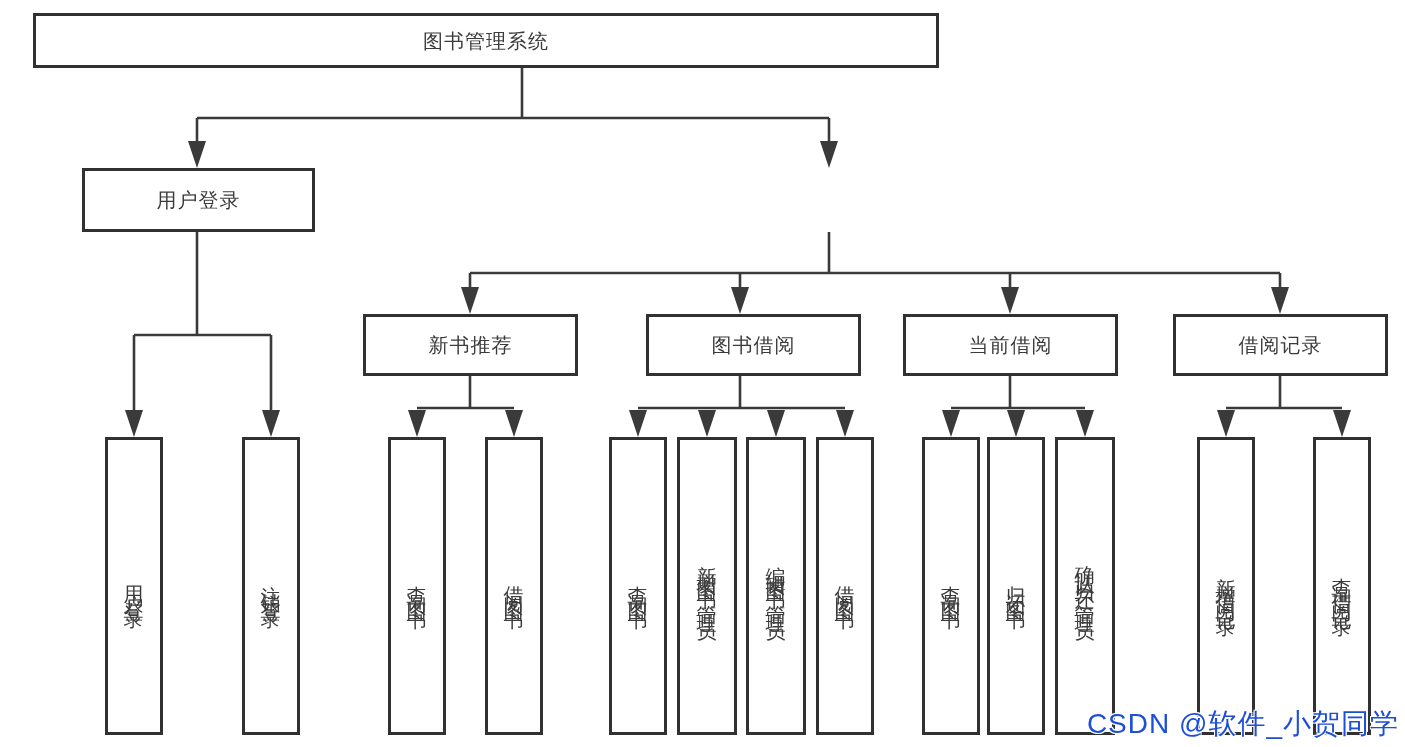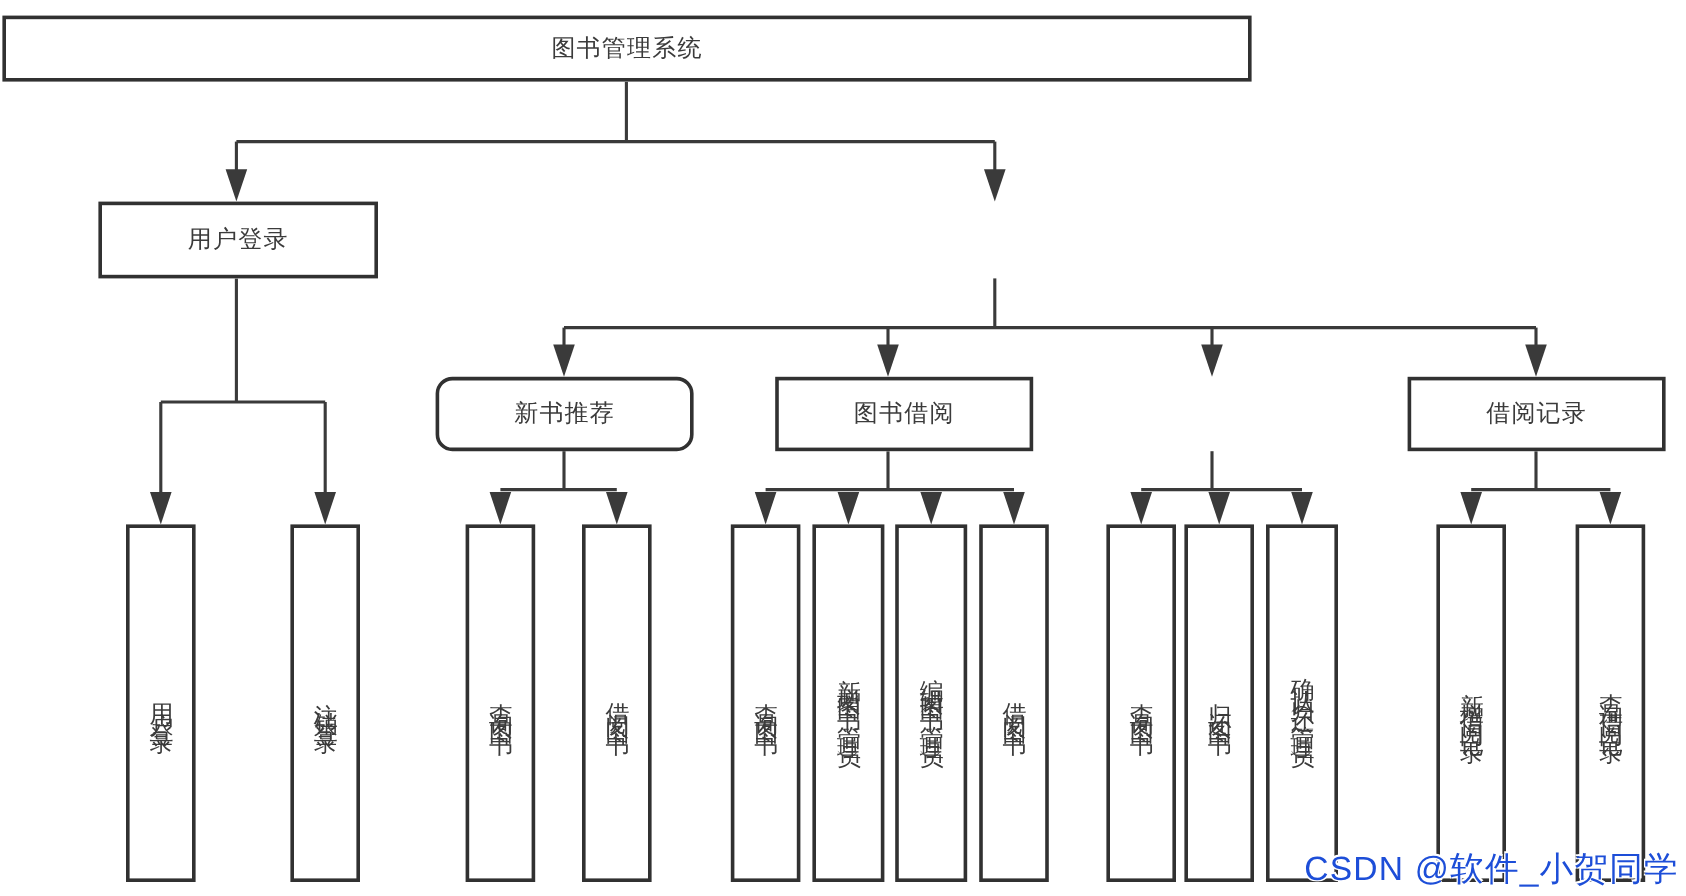--- a/index.html
+++ b/index.html
@@ -28,27 +28,27 @@
   .leaf{width:58px;top:437px;height:298px;border-width:3px;}
   .leaf span{
     writing-mode:vertical-rl;
     text-orientation:mixed;
     font-size:20px;
     letter-spacing:8px;
     line-height:1;
     white-space:nowrap;
   }
   
-  .n-root{left:2px;top:13px;width:1041px;height:55px;}
+  .n-root{left:33px;top:13px;width:906px;height:55px;}
   
   .n-user{left:82px;top:168px;width:233px;height:64px;}
   .n-mgmt{left:712px;top:168px;width:233px;height:64px;}
   
   .lvl3{top:314px;width:215px;height:62px;}
-  .n-newbook{left:363px;border-radius:14px;}
+  .n-newbook{left:363px;}
   .n-borrow{left:646px;}
   .n-current{left:903px;}
   .n-history{left:1173px;}
   
   .n-leaf-login{left:105px;}
   .n-leaf-logout{left:242px;}
   .n-leaf-nb-query{left:388px;}
   .n-leaf-nb-borrow{left:485px;}
   .n-leaf-bw-query{left:609px;}
   .n-leaf-bw-add{left:677px;width:60px;}
@@ -160,20 +160,23 @@
   <div class="node h-node n-user">
     <span>用户登录</span>
   </div>
 
   <div class="node h-node lvl3 n-newbook">
     <span>新书推荐</span>
   </div>
   <div class="node h-node lvl3 n-borrow">
     <span>图书借阅</span>
   </div>
+  <div class="node h-node lvl3 n-current">
+    <span>当前借阅</span>
+  </div>
   <div class="node h-node lvl3 n-history">
     <span>借阅记录</span>
   </div>
 
   <div class="node leaf n-leaf-login">
     <span>用户登录</span>
   </div>
   <div class="node leaf n-leaf-logout">
     <span>注销登录</span>
   </div>

